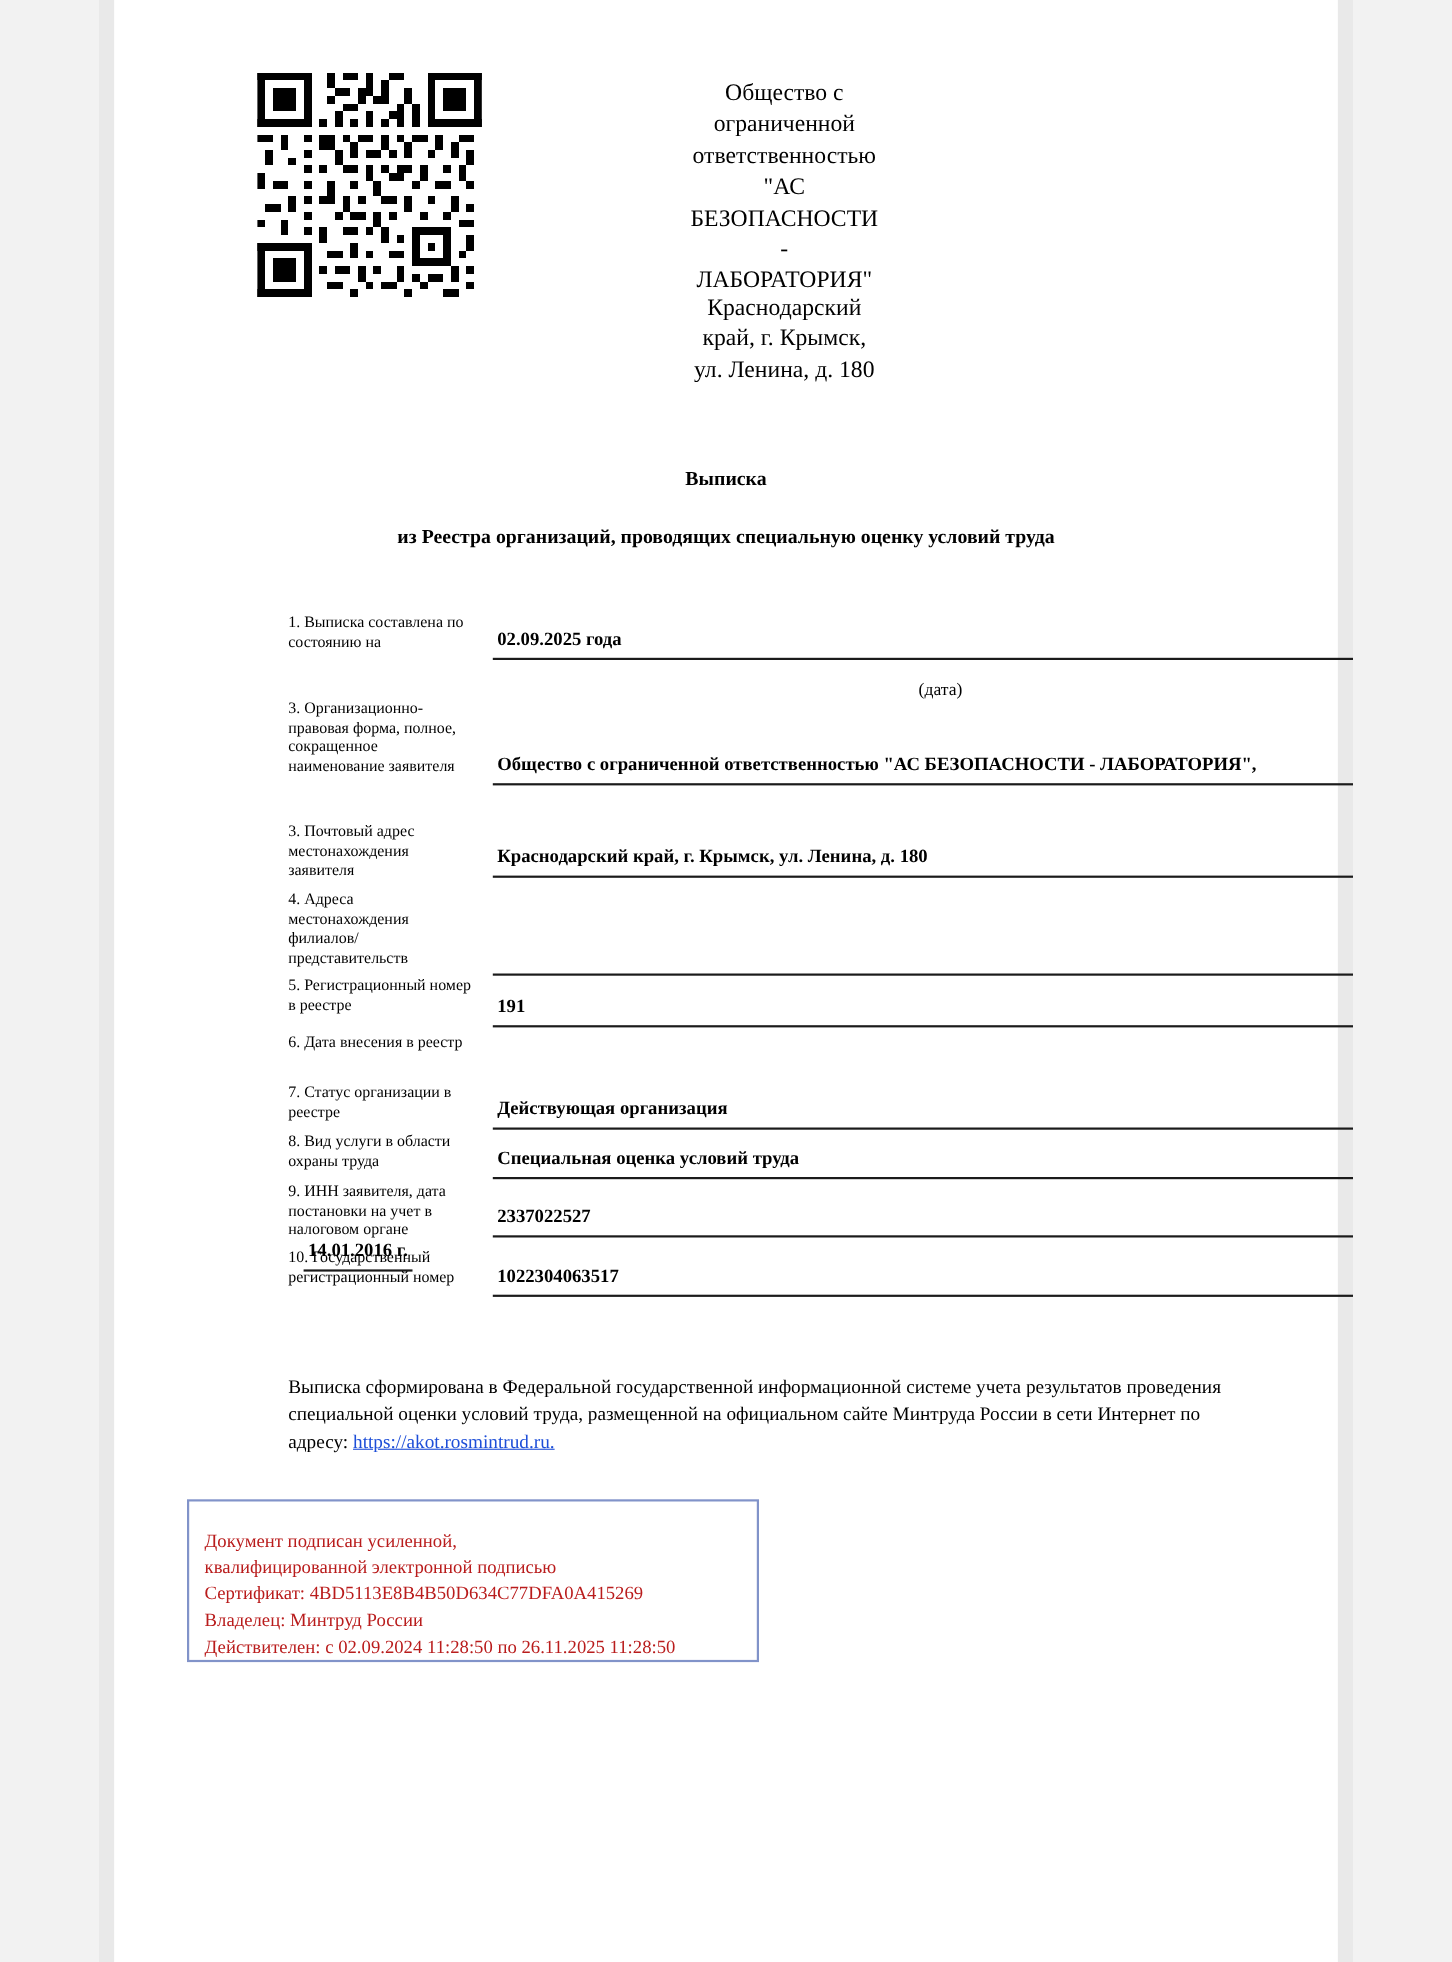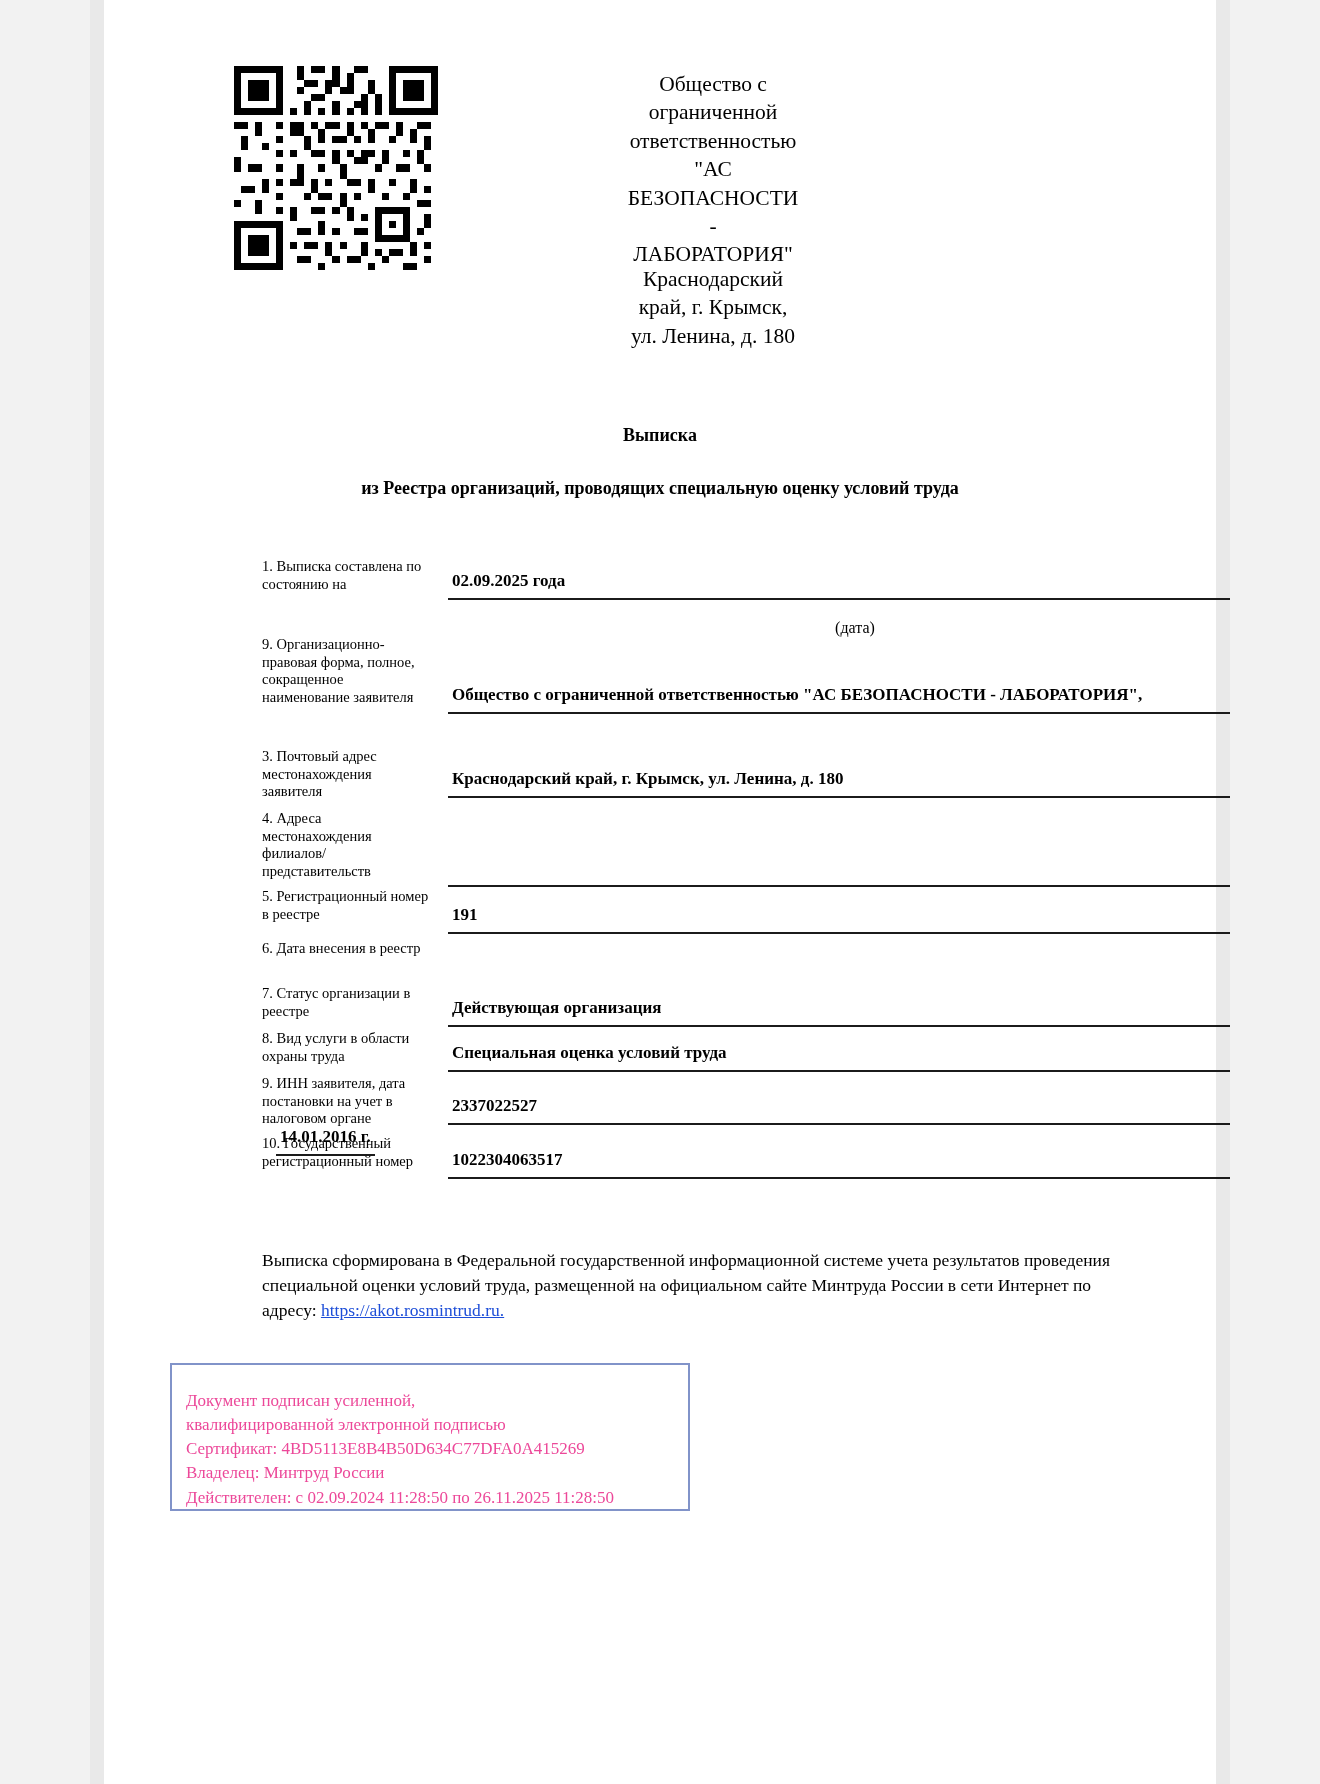--- a/index.html
+++ b/index.html
@@ -181,21 +181,21 @@
   
   .sign-stamp {
     position: absolute;
     left: 66px;
     top: 1363px;
     width: 520px;
     height: 148px;
     border: 2px solid #8193c9;
     box-sizing: border-box;
     padding: 24px 0 0 14px;
-    color: #ec4899;
+    color: #b91c1c;
     font-size: 17px;
     line-height: 1.42;
   }
   .sign-stamp .ln { display: block; white-space: nowrap; }
 </style>
 </head>
 <body>
 
 <div class="page">
   <div class="page-edge-left"></div>
@@ -377,21 +377,21 @@
 
       <div class="field-row r1">
         <div class="field-label">1. Выписка составлена по состоянию на</div>
         <div class="field-value-wrap">
           <div class="field-value">02.09.2025 года</div>
           <div class="rule-note">(дата)</div>
         </div>
       </div>
 
       <div class="field-row r2">
-        <div class="field-label">9. Организационно-правовая форма, полное, сокращенное наименование заявителя</div>
+        <div class="field-label">3. Организационно-правовая форма, полное, сокращенное наименование заявителя</div>
         <div class="field-value-wrap">
           <div class="field-value">Общество с ограниченной ответственностью "АС БЕЗОПАСНОСТИ - ЛАБОРАТОРИЯ",</div>
         </div>
       </div>
 
       <div class="field-row r3">
         <div class="field-label">3. Почтовый адрес местонахождения заявителя</div>
         <div class="field-value-wrap">
           <div class="field-value">Краснодарский край, г. Крымск, ул. Ленина, д. 180</div>
         </div>

